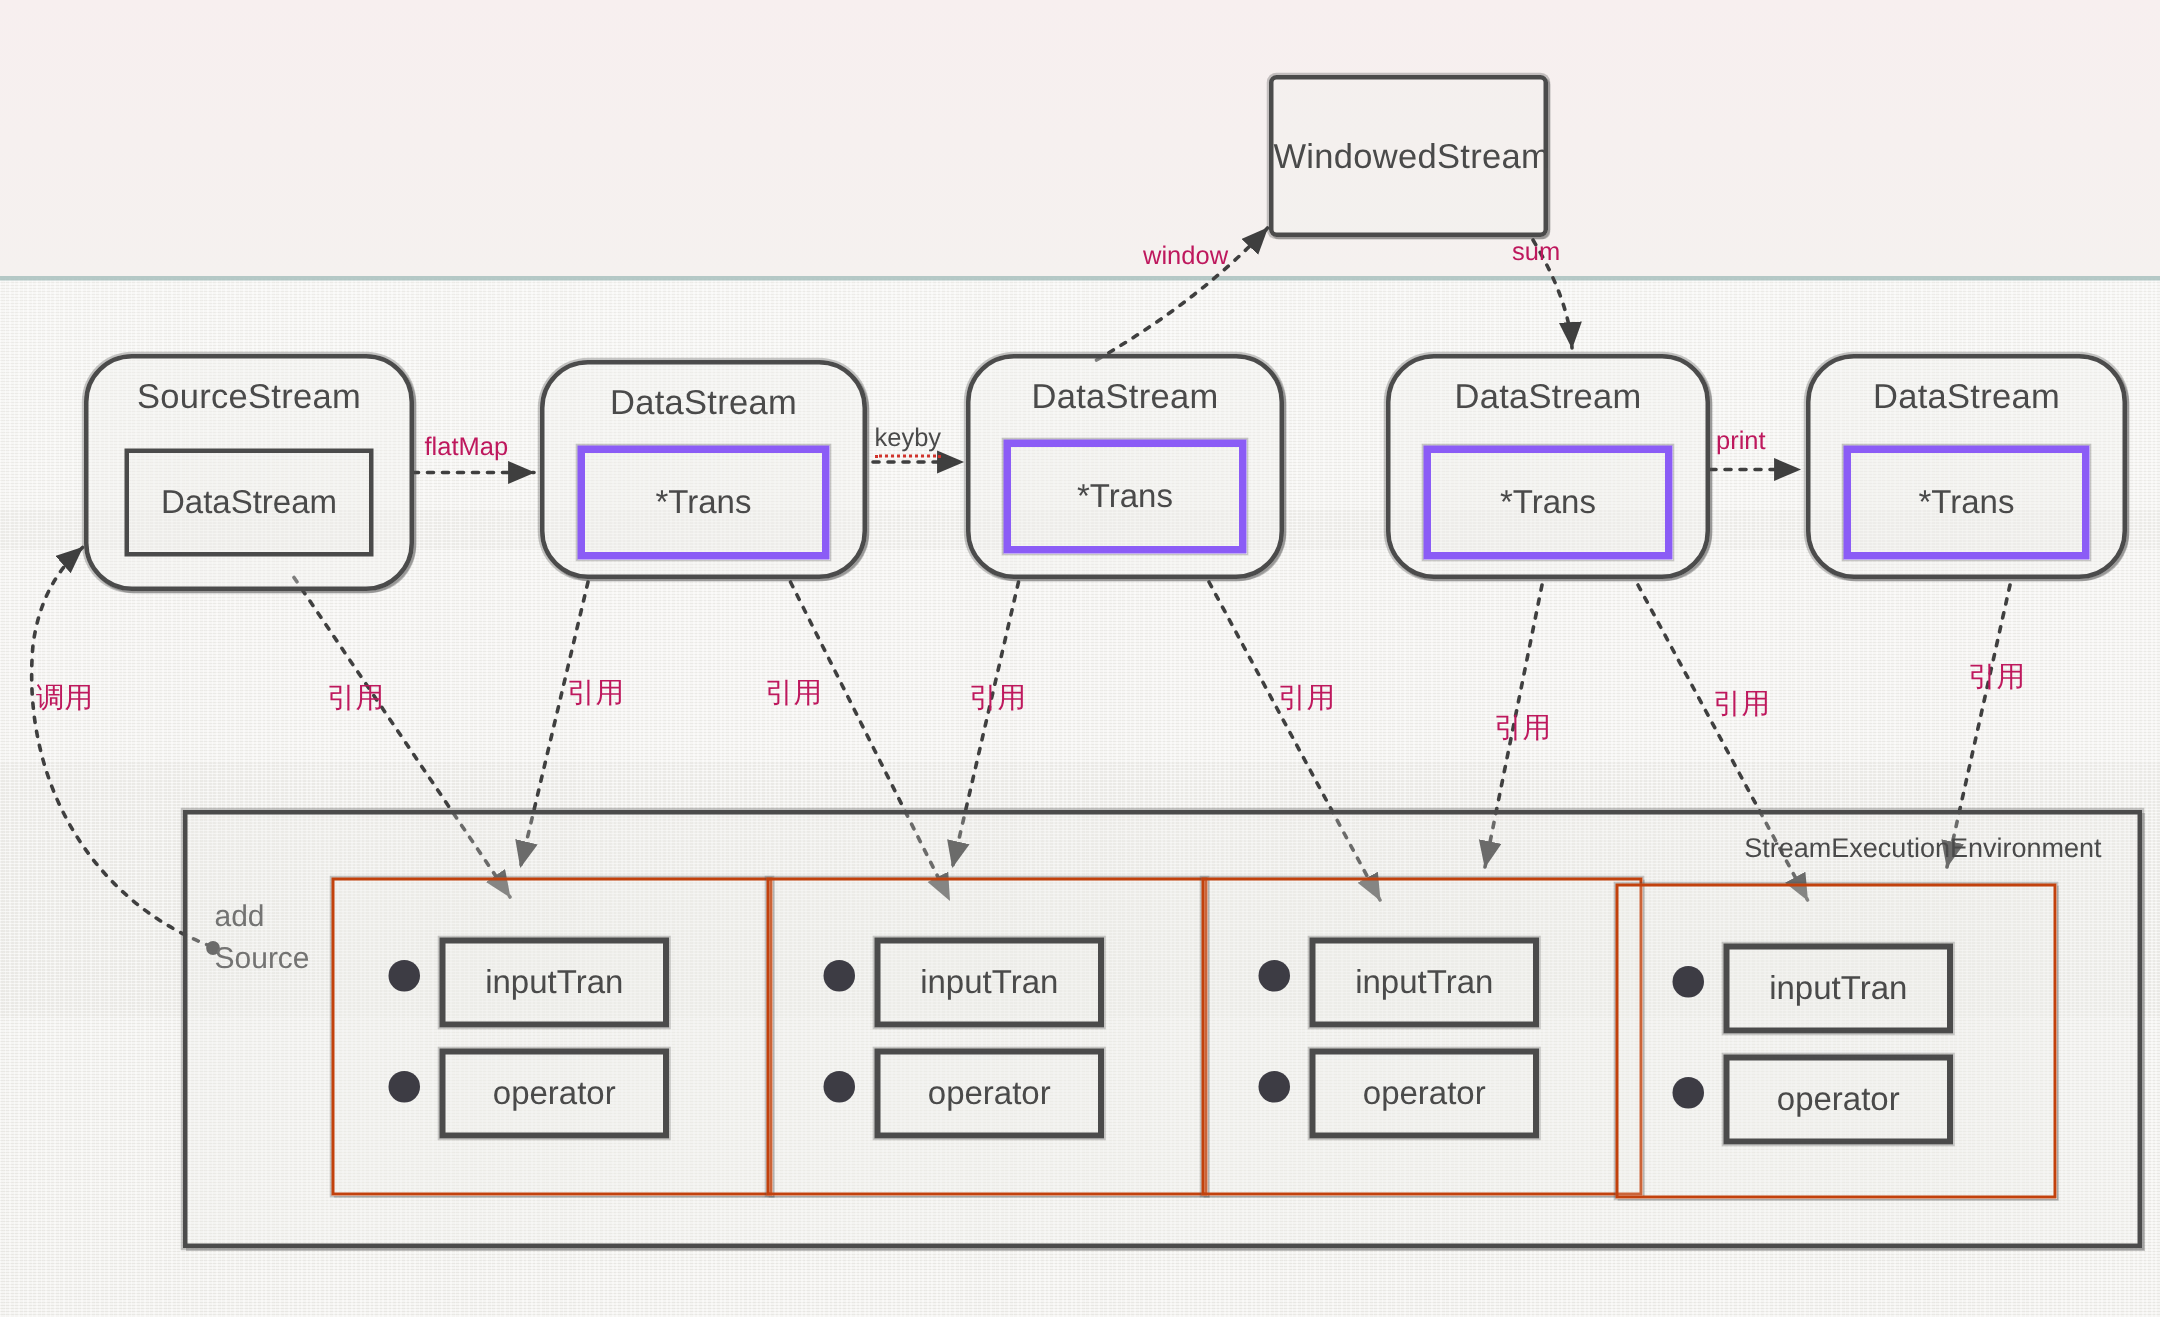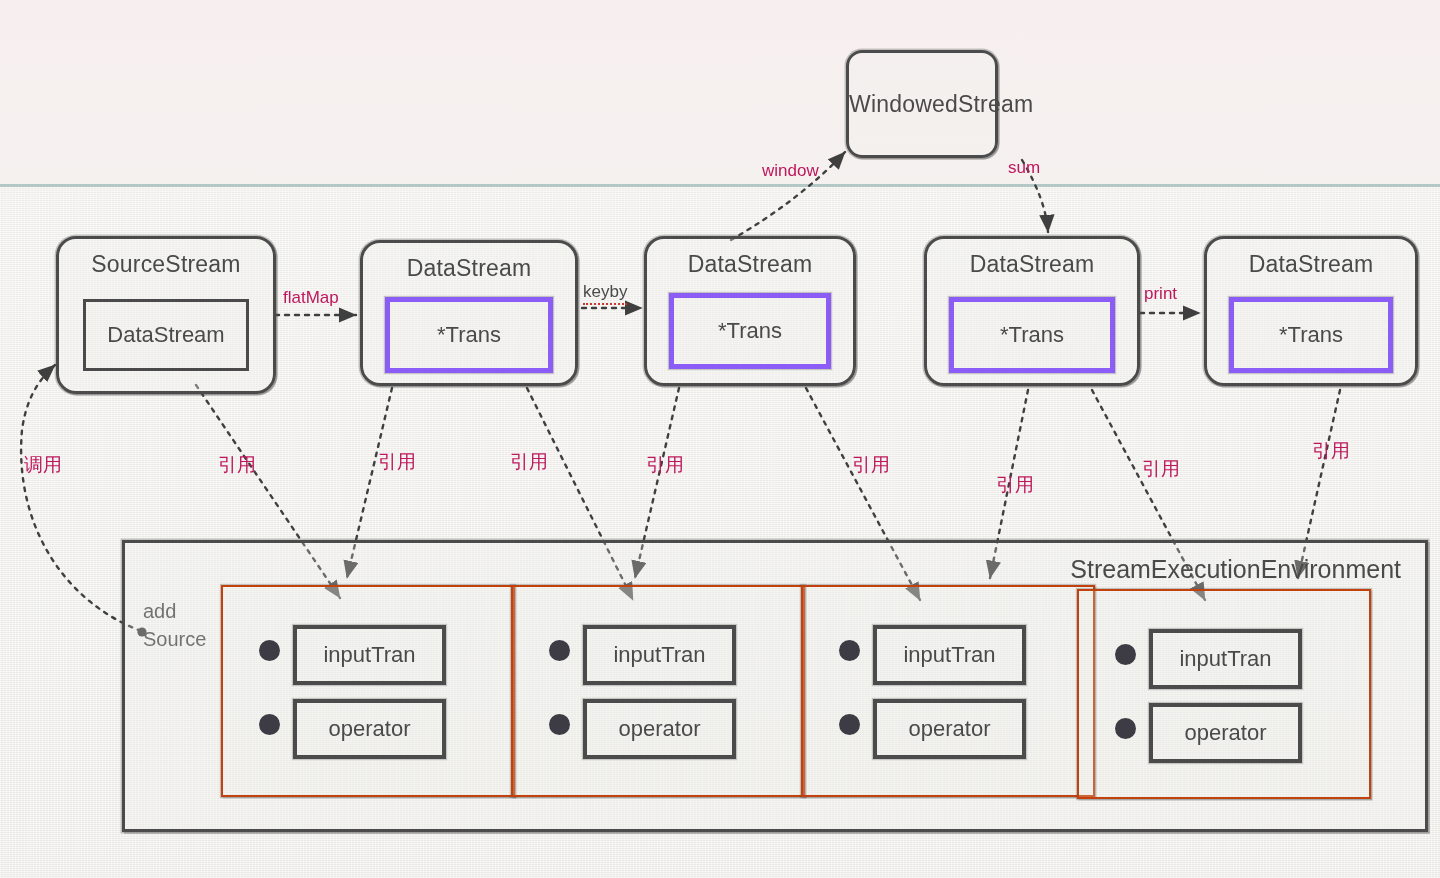--- a/index.html
+++ b/index.html
@@ -28,21 +28,21 @@
     position:absolute;left:0;top:184px;width:1440px;height:3px;
     background:#a8bfbd;opacity:.85;
   }
   #svg-layer{position:absolute;left:0;top:0;width:1440px;height:878px;}
 
   .node{position:absolute;box-sizing:border-box;}
 
   
   .streambox{
     border:3.5px solid #4b4b4b;
-    border-radius:20px;
+    border-radius:32px;
     background:rgba(241,240,237,.35);
     box-shadow:0 0 0 1.5px rgba(75,75,75,.30), 1.5px 1.5px 0 0 rgba(75,75,75,.35);
   }
   .streambox .title{
     position:absolute;left:0;right:0;top:12px;
     text-align:center;font-size:23px;color:#4a4a4a;letter-spacing:.2px;
   }
   .inner-trans{
     position:absolute;left:22px;right:22px;top:58px;height:66px;
     border:5px solid #8b5cf6;
@@ -66,21 +66,21 @@
   }
 
   
   #env-container{
     position:absolute;left:122px;top:540px;width:1300px;height:286px;
     border:3.5px solid #4b4b4b;
     box-shadow:0 0 0 1.5px rgba(75,75,75,.3), 2px 2px 0 0 rgba(75,75,75,.28);
     background:rgba(241,240,237,.25);
   }
   #env-label{
-    position:absolute;right:24px;top:12px;font-size:25px;color:#4a4a4a;white-space:nowrap;
+    position:absolute;right:24px;top:12px;font-size:18px;color:#4a4a4a;white-space:nowrap;
   }
   .trans-group{
     position:absolute;top:42px;height:208px;
     border:2px solid #c2410c;
     box-shadow:0 0 0 1.2px rgba(75,75,75,.28), 1.5px 1.5px 0 0 rgba(75,75,75,.25);
     background:rgba(241,240,237,.2);
   }
   .bullet{
     position:absolute;width:21px;height:21px;border-radius:50%;background:#3d3c44;
   }
@@ -141,21 +141,21 @@
     <path d="M1028,390 L990,578" stroke-dasharray="3.5,6" marker-end="url(#arrowhead)"></path>
 
     <path d="M1092,390 L1205,600" stroke-dasharray="3.5,6" marker-end="url(#arrowhead)"></path>
 
     <path d="M1340,390 L1298,578" stroke-dasharray="3.5,6" marker-end="url(#arrowhead)"></path>
   </g>
 
   <circle cx="142" cy="632" r="4.6" fill="#3f3f3f"></circle>
 </svg>
 
-<div class="node streambox" style="left:846px;top:50px;width:152px;height:108px;border-radius:16px;">
+<div class="node streambox" style="left:846px;top:50px;width:186px;height:108px;border-radius:5px;">
   <div class="title" style="top:38px;">WindowedStream</div>
 </div>
 
 <div class="node streambox" style="left:56px;top:236px;width:220px;height:158px;">
   <div class="title">SourceStream</div>
   <div class="inner-trans clean" style="top:60px;left:24px;right:24px;height:66px;">DataStream</div>
 </div>
 
 <div class="node streambox" style="left:360px;top:240px;width:218px;height:146px;">
   <div class="title">DataStream</div>

